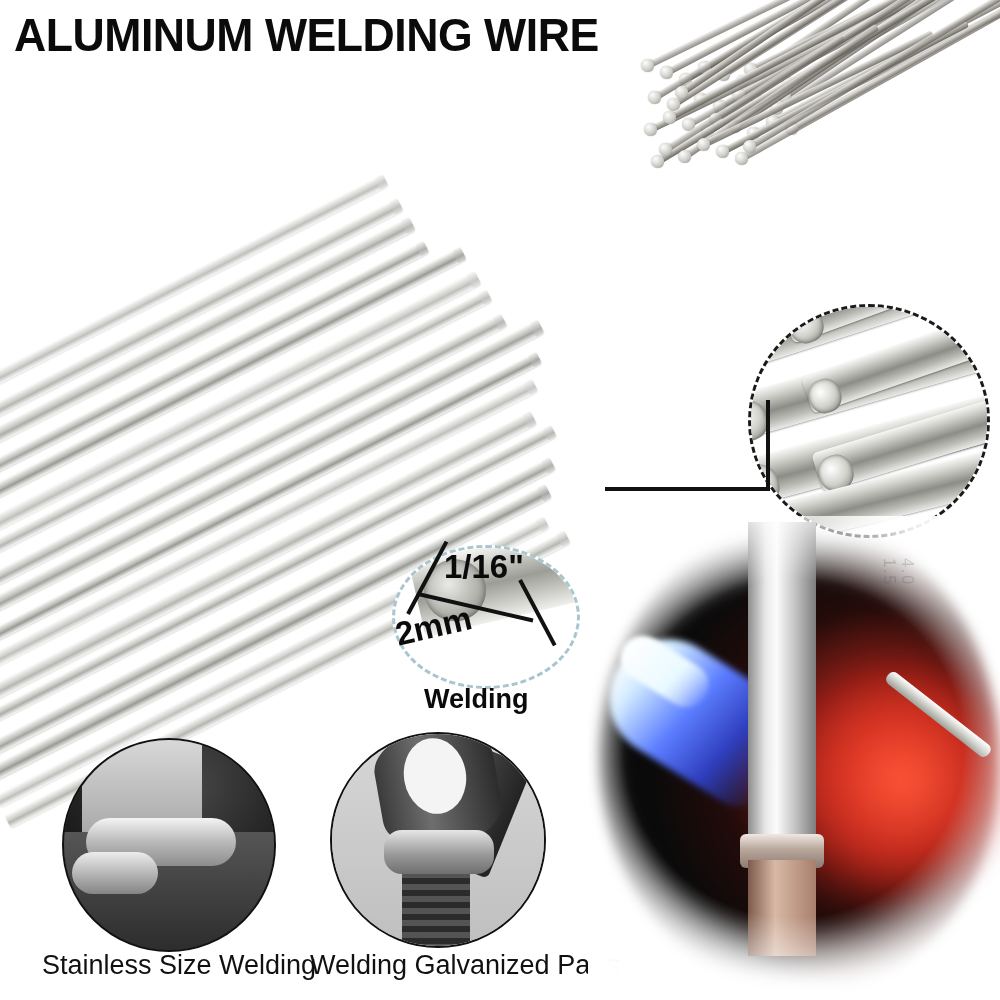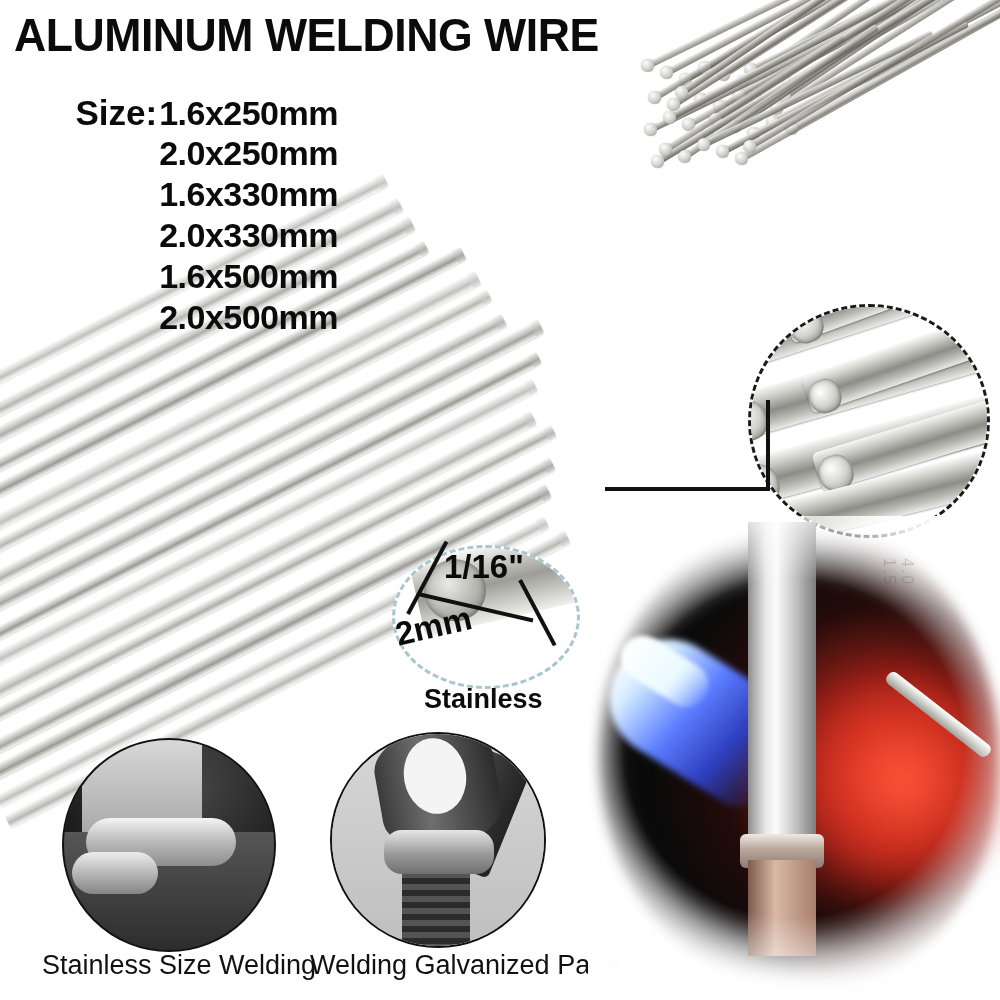--- a/index.html
+++ b/index.html
@@ -233,41 +233,20 @@
       <div class="crod" style="left: 93px; top: 158px; width: 276px; transform: rotate(-27.6deg); background: linear-gradient(rgb(240, 240, 237), rgb(154, 150, 143) 55%, rgb(94, 91, 86)); opacity: 0.91;"></div>
       <div class="ctip" style="left: 86px; top: 155px;"></div>
       <div class="crod" style="left: 112px; top: 165px; width: 298px; transform: rotate(-29.2deg); background: linear-gradient(rgb(240, 240, 237), rgb(154, 150, 143) 55%, rgb(94, 91, 86)); opacity: 0.7;"></div>
       <div class="ctip" style="left: 105px; top: 162px;"></div>
       <div class="crod" style="left: 120px; top: 153px; width: 320px; transform: rotate(-30.8deg); background: linear-gradient(rgb(240, 240, 237), rgb(154, 150, 143) 55%, rgb(94, 91, 86)); opacity: 0.77;"></div>
       <div class="ctip" style="left: 113px; top: 150px;"></div>
     </div>
 
   <div class="title">ALUMINUM WELDING WIRE</div>
 
-  <div class="size-block">
-    <div class="size-row">
-      <span class="size-label">Size:</span>
-      <span class="size-val">1.6x250mm</span>
-    </div>
-    <div class="size-row">
-      <span class="size-val">2.0x250mm</span>
-    </div>
-    <div class="size-row">
-      <span class="size-val">1.6x330mm</span>
-    </div>
-    <div class="size-row">
-      <span class="size-val">2.0x330mm</span>
-    </div>
-    <div class="size-row">
-      <span class="size-val">1.6x500mm</span>
-    </div>
-    <div class="size-row">
-      <span class="size-val">2.0x500mm</span>
-    </div>
-  </div>
 
   <div class="cored-circle">
     <div class="cored-inner" id="coredInner">
         <div class="cwire" style="left: -30px; top: 28px; width: 300px; height: 46px; transform: rotate(-18deg); transform-origin: 0px 50%;"></div>
         <div class="cwire-end" style="left: -28px; top: 30px; width: 40px; height: 42px; transform: rotate(-18deg);"></div>
         <div class="cwire" style="left: 40px; top: 2px; width: 300px; height: 40px; transform: rotate(-20deg); transform-origin: 0px 50%;"></div>
         <div class="cwire-end" style="left: 42px; top: 4px; width: 34px; height: 36px; transform: rotate(-20deg);"></div>
         <div class="cwire" style="left: -20px; top: 96px; width: 300px; height: 44px; transform: rotate(-16deg); transform-origin: 0px 50%;"></div>
         <div class="cwire-end" style="left: -18px; top: 98px; width: 38px; height: 40px; transform: rotate(-16deg);"></div>
         <div class="cwire" style="left: 60px; top: 74px; width: 300px; height: 38px; transform: rotate(-19deg); transform-origin: 0px 50%;"></div>
@@ -286,21 +265,21 @@
   <div class="diam-circle">
     <div class="diam-rod">
       <div class="diam-face"></div>
     </div>
   </div>
   <div class="diam-line" style="left:408px;top:612px;width:82px;transform:rotate(-62deg);"></div>
   <div class="diam-line" style="left:418px;top:592px;width:118px;transform:rotate(13deg);"></div>
   <div class="diam-line" style="left:520px;top:578px;width:74px;transform:rotate(62deg);"></div>
   <div class="lbl-116">1/16"</div>
   <div class="lbl-2mm">2mm</div>
-  <div class="lbl-diam">Stainless</div>
+  <div class="lbl-diam">Welding</div>
 
   <div class="photo-circle pc1">
     <div class="w-dark"></div>
     <div class="w-plate-v"></div>
     <div class="w-plate-h"></div>
     <div class="w-bead"></div>
     <div class="w-bead2"></div>
   </div>
   <div class="cap cap1">Stainless Size Welding</div>
 

